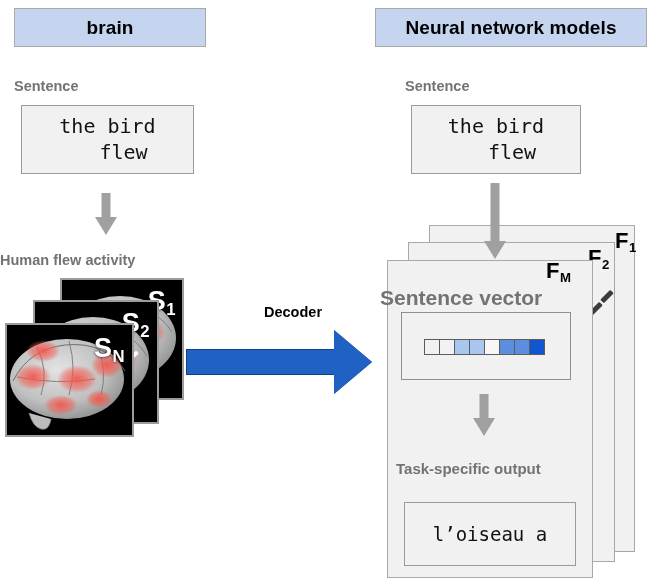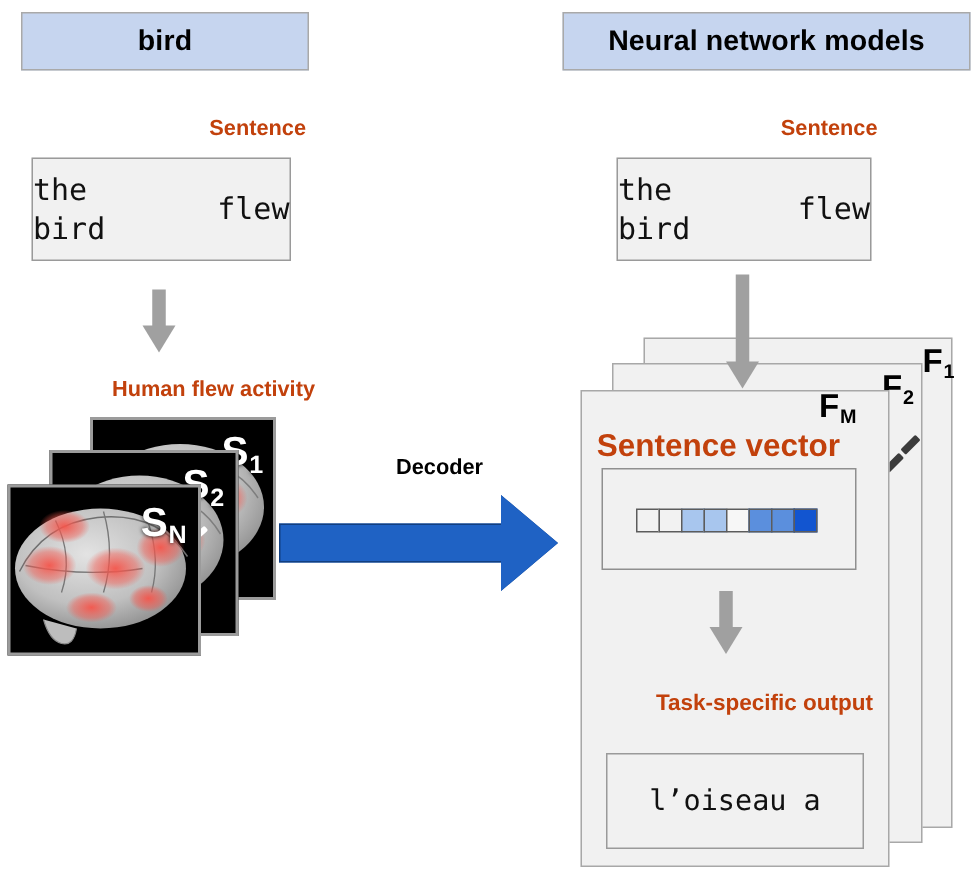--- a/index.html
+++ b/index.html
@@ -13,27 +13,27 @@
   
   .col-header{
     background:#c6d5ef;border:1px solid #a9a9a9;
     display:flex;align-items:center;justify-content:center;
     font-weight:bold;color:#000;letter-spacing:.1px;
   }
   #fmri-header{left:14px;top:8px;width:190px;height:37px;font-size:19px;}
   #nn-header{left:375px;top:8px;width:270px;height:37px;font-size:19px;}
 
   
-  .caption{font-weight:bold;font-size:14.5px;color:#c2410c;text-align:right;white-space:nowrap;}
+  .caption{font-weight:bold;font-size:14.5px;color:#737373;text-align:left;white-space:nowrap;}
 
   
   .textbox{
     background:#f1f1f1;border:1px solid #9a9a9a;
     font-family:"DejaVu Sans Mono", monospace;
-    color:#111;display:flex;flex-direction:row;
+    color:#111;display:flex;flex-direction:column;
     align-items:center;justify-content:center;
     line-height:1.28;
   }
   .textbox .l1{display:block;}
   .textbox .l2{display:block;padding-left:1.6em;}
 
   
   .garrow{position:absolute;}
   .garrow .shaft{position:absolute;background:#a0a0a0;left:50%;transform:translateX(-50%);top:0;}
   .garrow .head{position:absolute;left:50%;transform:translateX(-50%);width:0;height:0;
@@ -63,21 +63,21 @@
 
   
   #vector-box{position:absolute;background:#f1f1f1;border:1px solid #8f8f8f;box-sizing:border-box;}
   #vector-cells{position:absolute;display:flex;left:22px;top:26px;}
   #vector-cells .cell{width:16px;height:16px;border:1px solid #5c5c5c;box-sizing:border-box;margin-right:-1px;}
 </style>
 </head>
 <body>
 
 <div class="abs col-header" id="fmri-header">
-  <span>bird</span>
+  <span>brain</span>
 </div>
 
 <div class="abs caption" id="left-sentence-caption" style="left:14px;top:78px;width:190px;">Sentence</div>
 
 <div class="abs textbox" id="left-sentence-box" style="left:21px;top:105px;width:171px;height:67px;font-size:20px;">
   <span class="l1">the bird</span>
   <span class="l2">flew</span>
 </div>
 
 <div class="garrow" id="left-arrow" style="left:88px;top:193px;width:36px;height:42px;">

